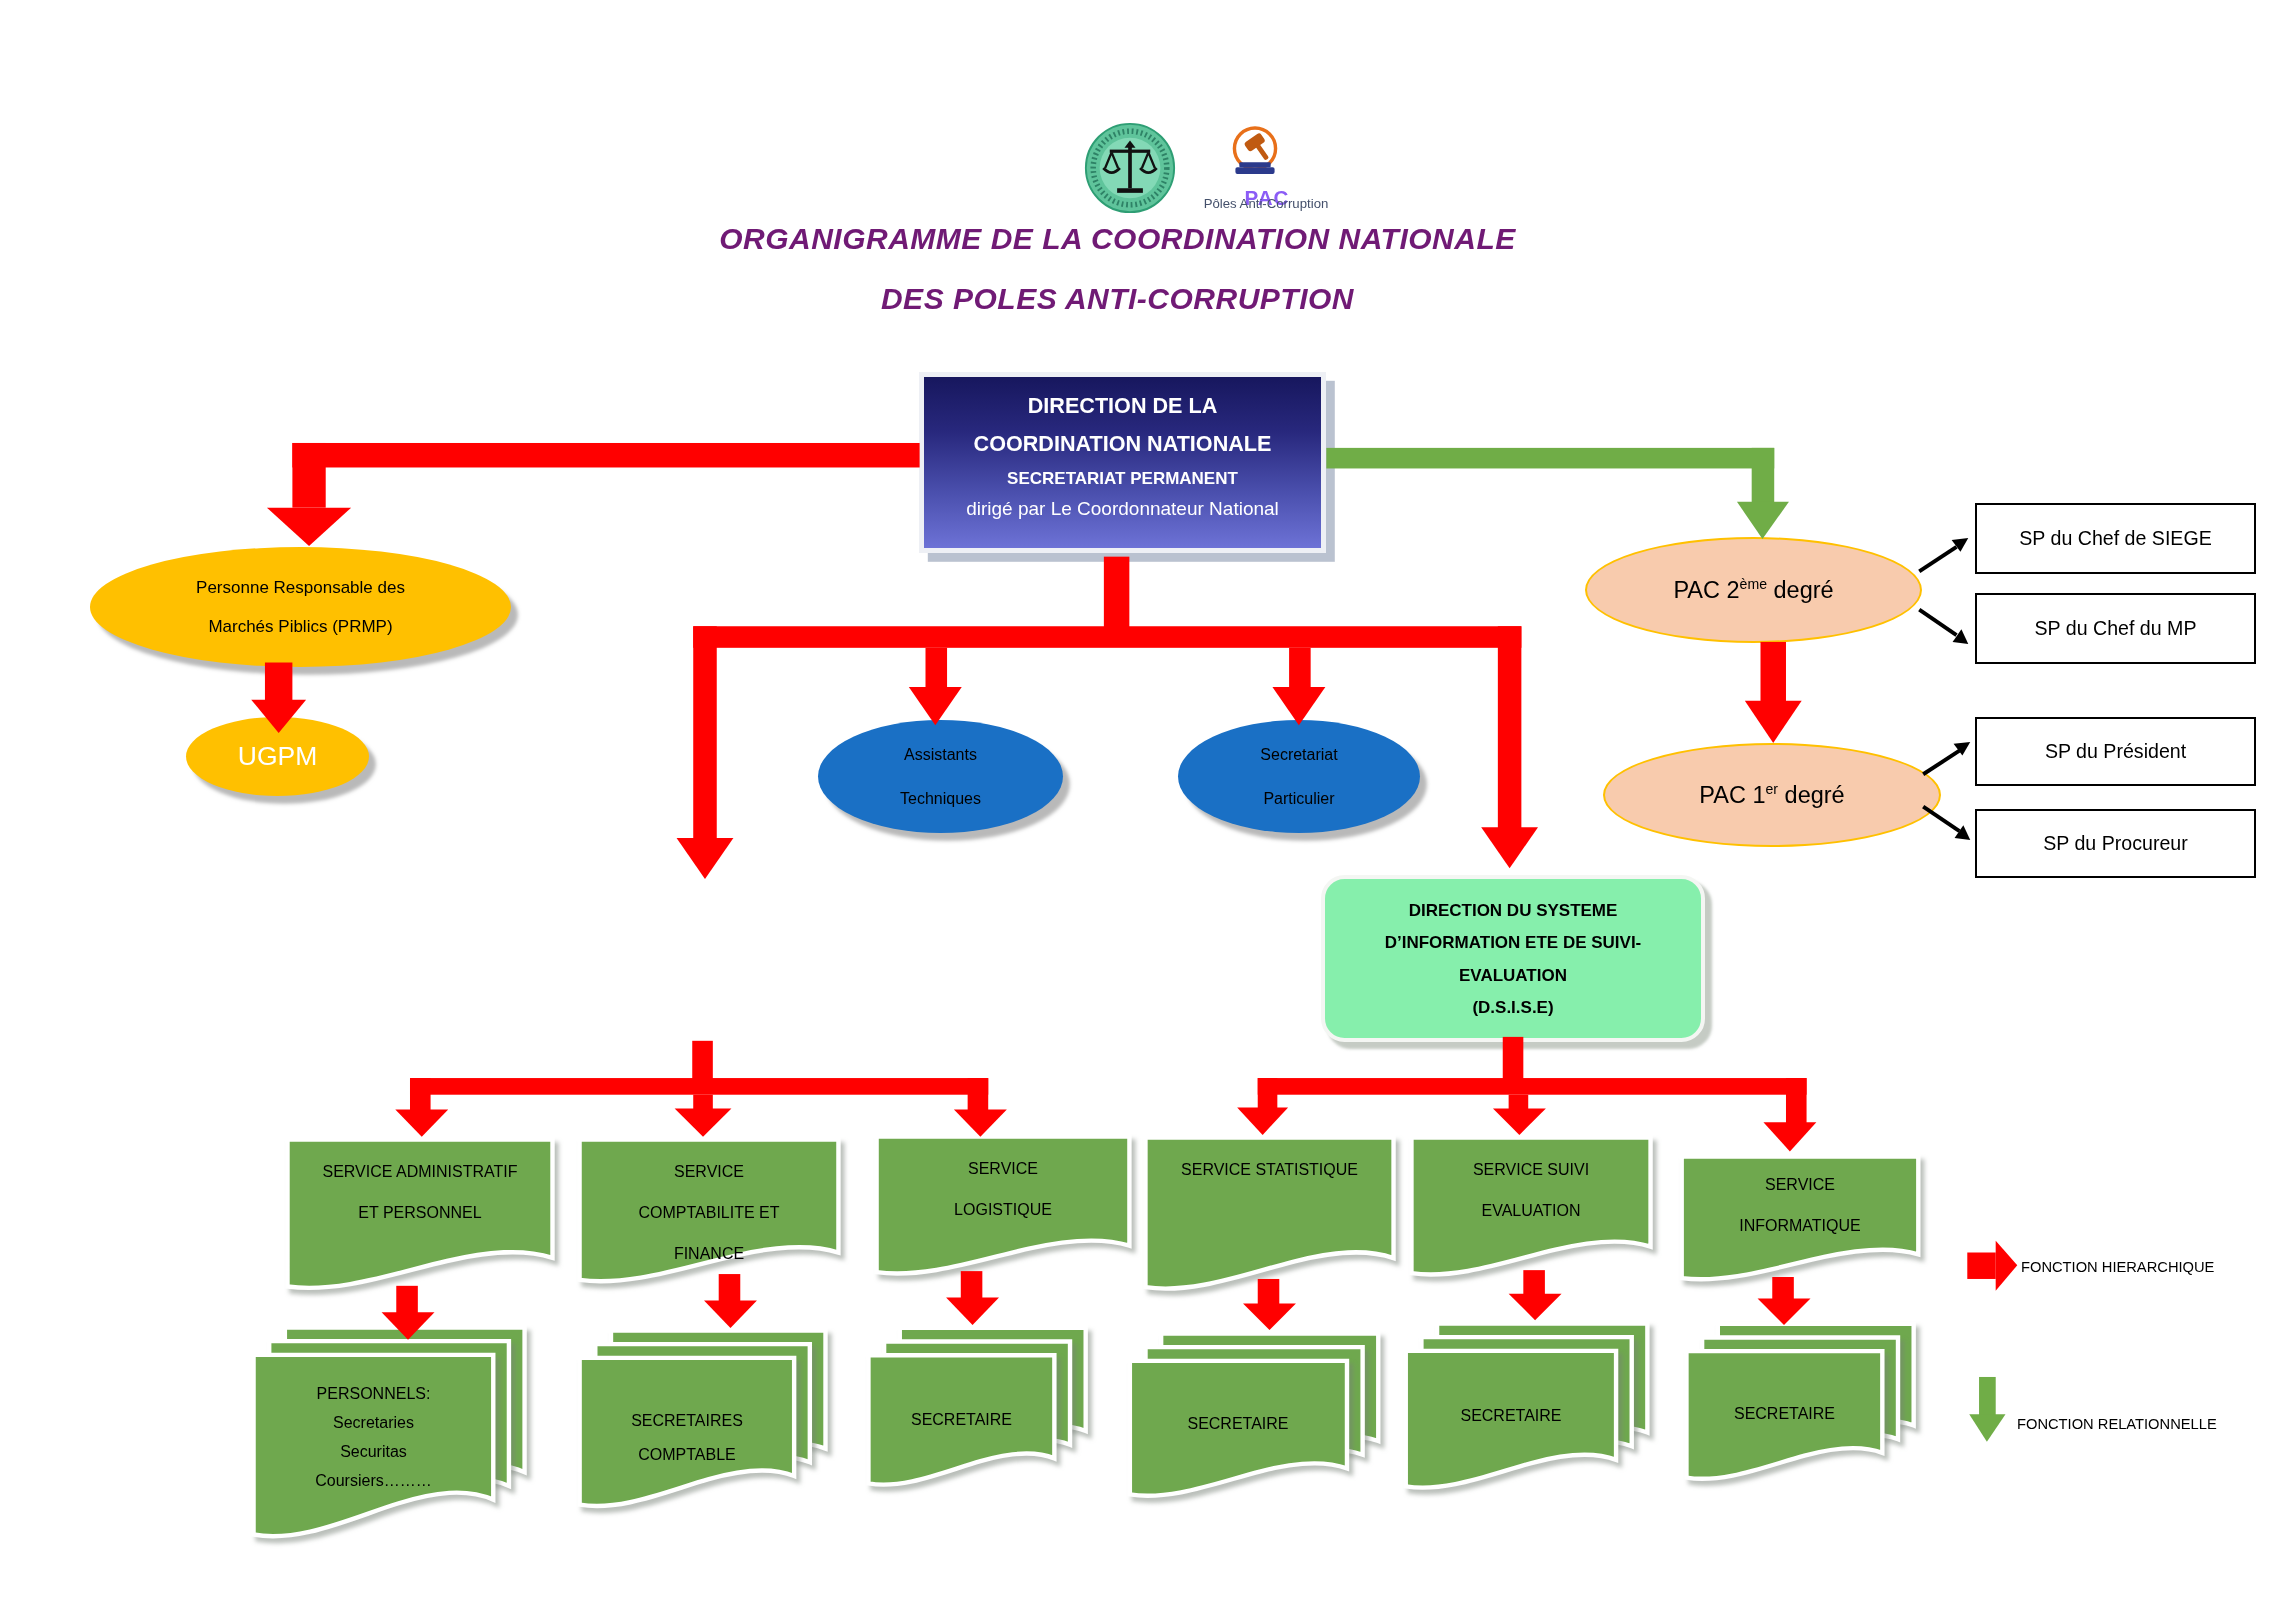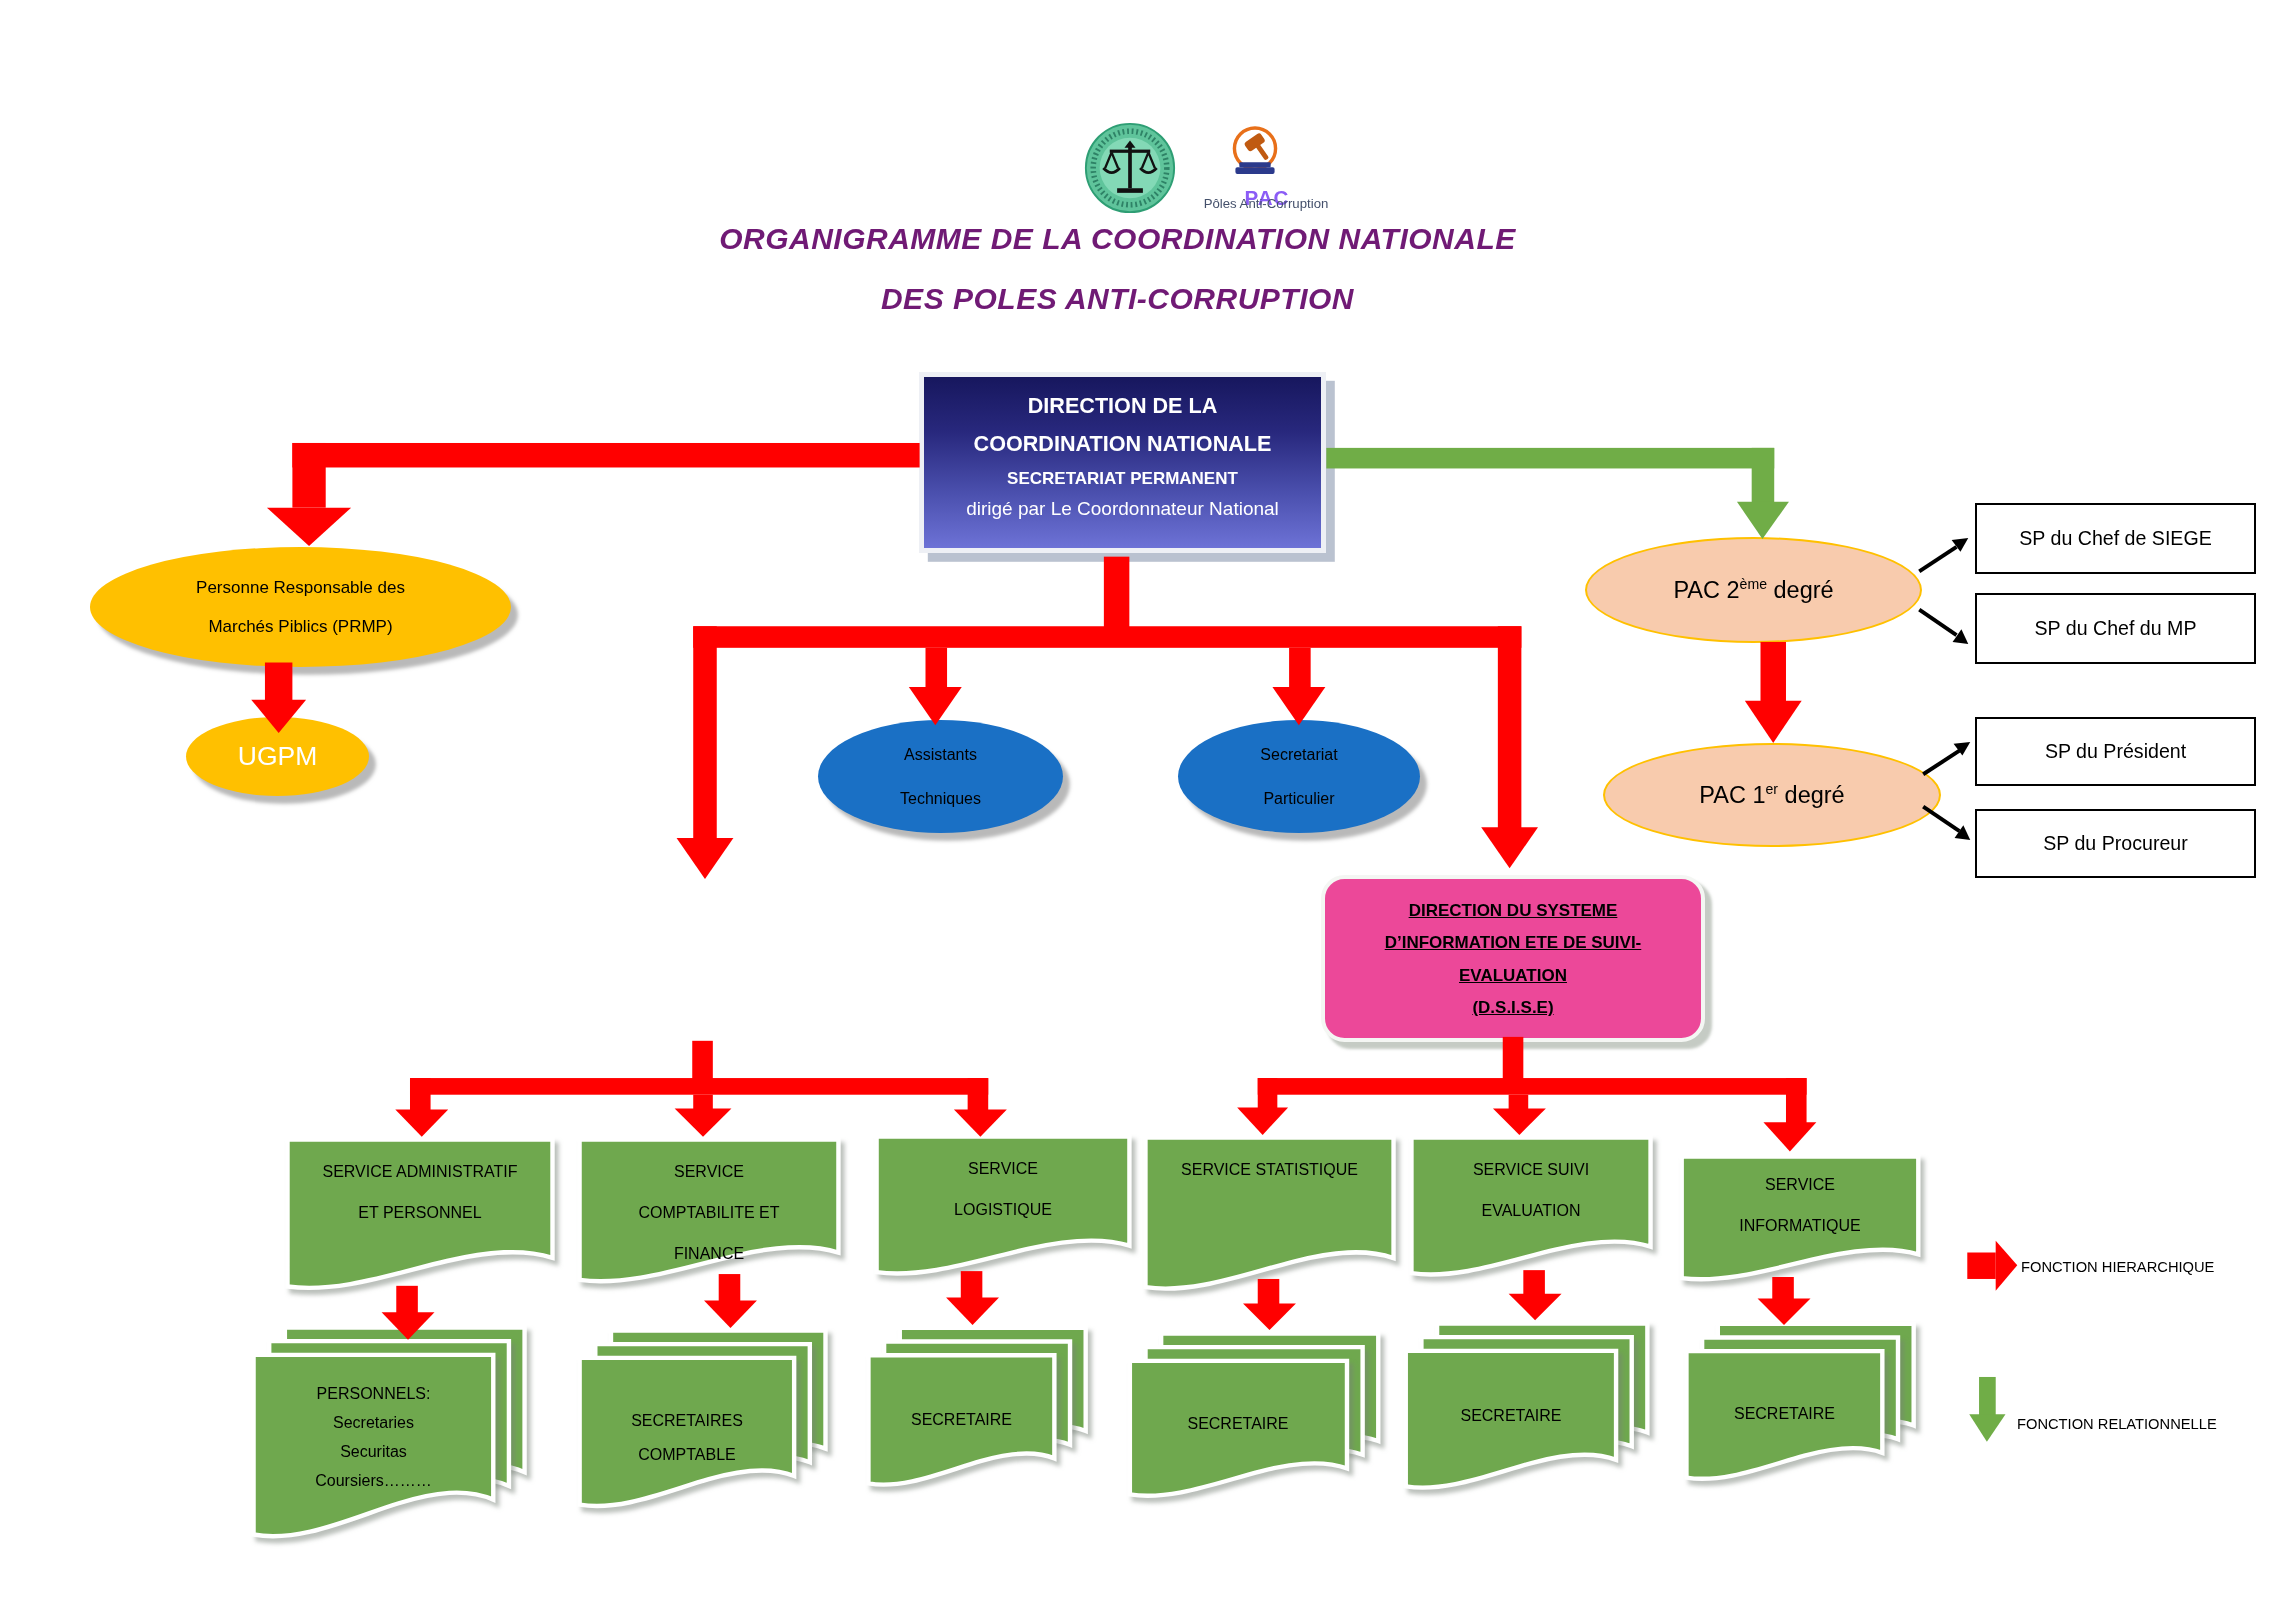--- a/index.html
+++ b/index.html
@@ -36,23 +36,23 @@
   .assist{left:818px;top:720px;width:245px;height:113px;font-size:16px;line-height:44px;}
   .secret{left:1178px;top:720px;width:242px;height:113px;font-size:16px;line-height:44px;}
   .pac2{left:1585px;top:537px;width:337px;height:106px;font-size:23.5px;box-sizing:border-box;}
   .pac1{left:1603px;top:743px;width:338px;height:104px;font-size:23.5px;box-sizing:border-box;}
   .pacline sup{font-size:60%;}
   
   .spbox{position:absolute;left:1975px;width:281px;box-sizing:border-box;background:#fff;
          border:2.9px solid #000;display:flex;align-items:center;justify-content:center;
          font-size:19.6px;text-align:center;}
   
-  .greenbox{position:absolute;box-sizing:border-box;background:#ec4899;border:4.9px solid #f4f6f3;
+  .greenbox{position:absolute;box-sizing:border-box;background:#86efac;border:4.9px solid #f4f6f3;
             border-radius:23.5px;box-shadow:6.9px 6.9px 2.9px rgba(150,160,148,.55);
-            display:flex;flex-direction:column;align-items:center;text-align:center;color:#000;text-decoration:underline;}
+            display:flex;flex-direction:column;align-items:center;text-align:center;color:#000;}
   .daf{left:549px;top:885px;width:315px;height:161px;}
   .dsise{left:1321px;top:875px;width:384px;height:167px;}
   .greenbox .gl{font-size:17px;font-weight:600;}
   .greenbox .gb{font-size:17px;font-weight:700;}
   
   .svc,.stack{position:absolute;}
   .docsvg{overflow:visible;display:block;}
   .docpath{fill:#6FA84E;stroke:#ffffff;stroke-width:4.5px;
            filter:drop-shadow(4px 5px 2px rgba(120,130,120,.5));}
   .svc-text{position:absolute;left:0;top:0;width:100%;text-align:center;

